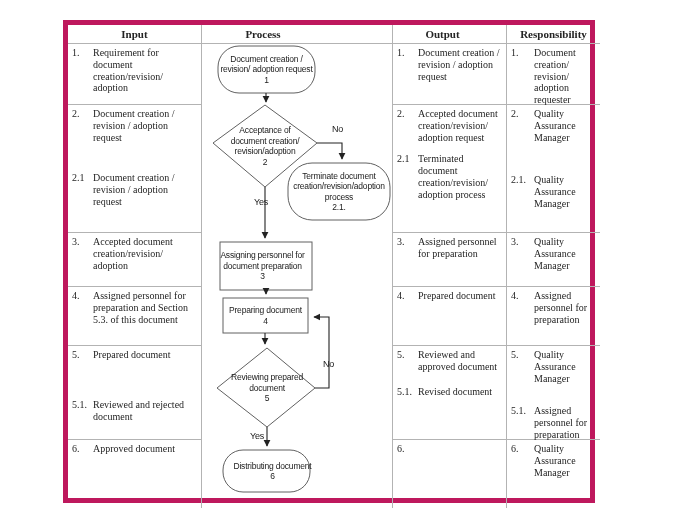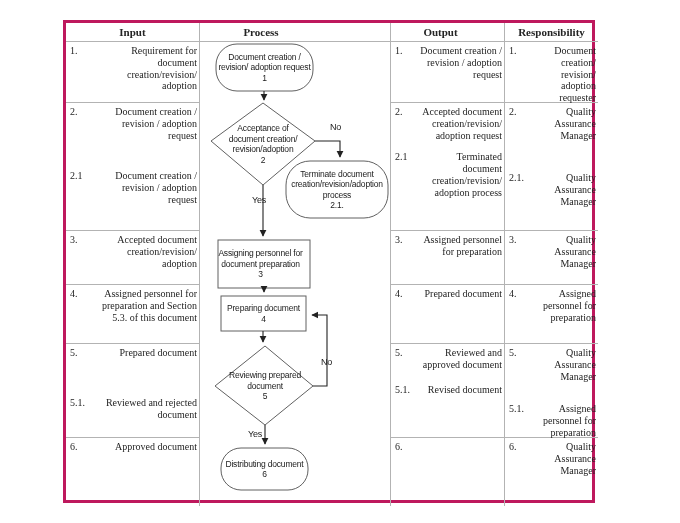--- a/index.html
+++ b/index.html
@@ -1,33 +1,33 @@
 <!DOCTYPE html>
 <html><head>
 <meta charset="utf-8">
 <style>
   html,body{margin:0;padding:0;background:#fff;}
   .page{position:relative;width:680px;height:523px;background:#fff;overflow:hidden;
         font-family:"Liberation Serif",serif;color:#242424;}
   .grid{position:absolute;left:63px;top:20px;width:532px;height:483px;
         display:grid;grid-template-columns:134px 191px 114px 93px;
         grid-template-rows:19px 61px 128px 54px 59px 94px 68px;
-        border:3px solid #be185d;box-sizing:border-box;background:#fff;}
+        border:5px solid #be185d;box-sizing:border-box;background:#fff;}
   .cell{border-right:1px solid #b3b3b3;border-bottom:1px solid #b3b3b3;box-sizing:border-box;min-width:0;}
   .last-col{border-right:none;}
   .last-row{border-bottom:none;}
   .hdr{display:flex;align-items:center;justify-content:center;
        font-weight:bold;font-size:11px;}
   .hdr-process{padding-right:68px;}
   .hdr-output{padding-right:14px;}
   .body{font-size:10px;line-height:11.8px;padding:3px 2px 0 4px;}
   .item{display:flex;}
   .item .num{flex:0 0 21px;}
   .c-resp .item .num{flex:0 0 23px;}
-  .item .txt{flex:1 1 auto;min-width:0;text-align:right;}
+  .item .txt{flex:1 1 auto;min-width:0;}
   .proc{position:relative;padding:0;}
   .fc-svg{position:absolute;left:0;top:0;}
   .fc-label{position:absolute;display:flex;flex-direction:column;align-items:center;
             justify-content:center;text-align:center;color:#1b1b1b;
             font:8.5px/10.5px "Liberation Sans",sans-serif;letter-spacing:-0.2px;}
   .fc-step{display:block;}
   .fc-edge{position:absolute;text-align:right;color:#1b1b1b;
            font:9px/11px "Liberation Sans",sans-serif;letter-spacing:-0.2px;}
 </style>
 </head>
@@ -134,21 +134,21 @@
       <div class="fc-label" style="left:21px;top:254px;width:85px;height:35px">
         <span class="fc-text">Preparing document</span>
         <span class="fc-step">4</span>
       </div>
       <div class="fc-label" style="left:15px;top:311px;width:100px;height:66px">
         <span class="fc-text">Reviewing prepared document</span>
         <span class="fc-step">5</span>
       </div>
       <div class="fc-edge" style="left:106px;top:315px;width:26px">No</div>
       <div class="fc-edge" style="left:36px;top:387px;width:26px">Yes</div>
-      <div class="fc-label" style="left:21px;top:406px;width:87px;height:42px">
+      <div class="fc-label" style="left:27px;top:406px;width:87px;height:42px">
         <span class="fc-text">Distributing document</span>
         <span class="fc-step">6</span>
       </div>
     </div>
 
     <div class="cell body c-out" style="grid-area:2/3">
       <div class="item">
         <span class="num">1.</span>
         <span class="txt">Document creation / revision / adoption request</span>
       </div>

